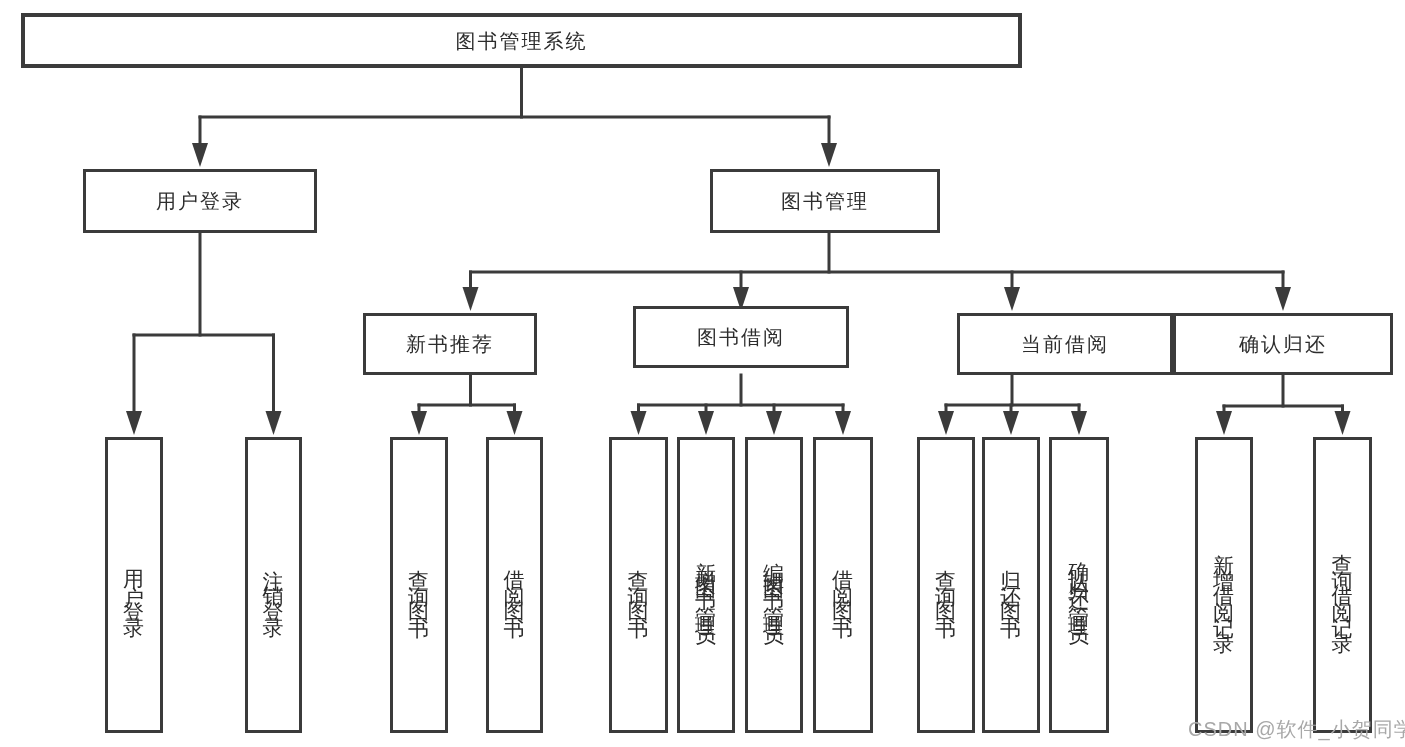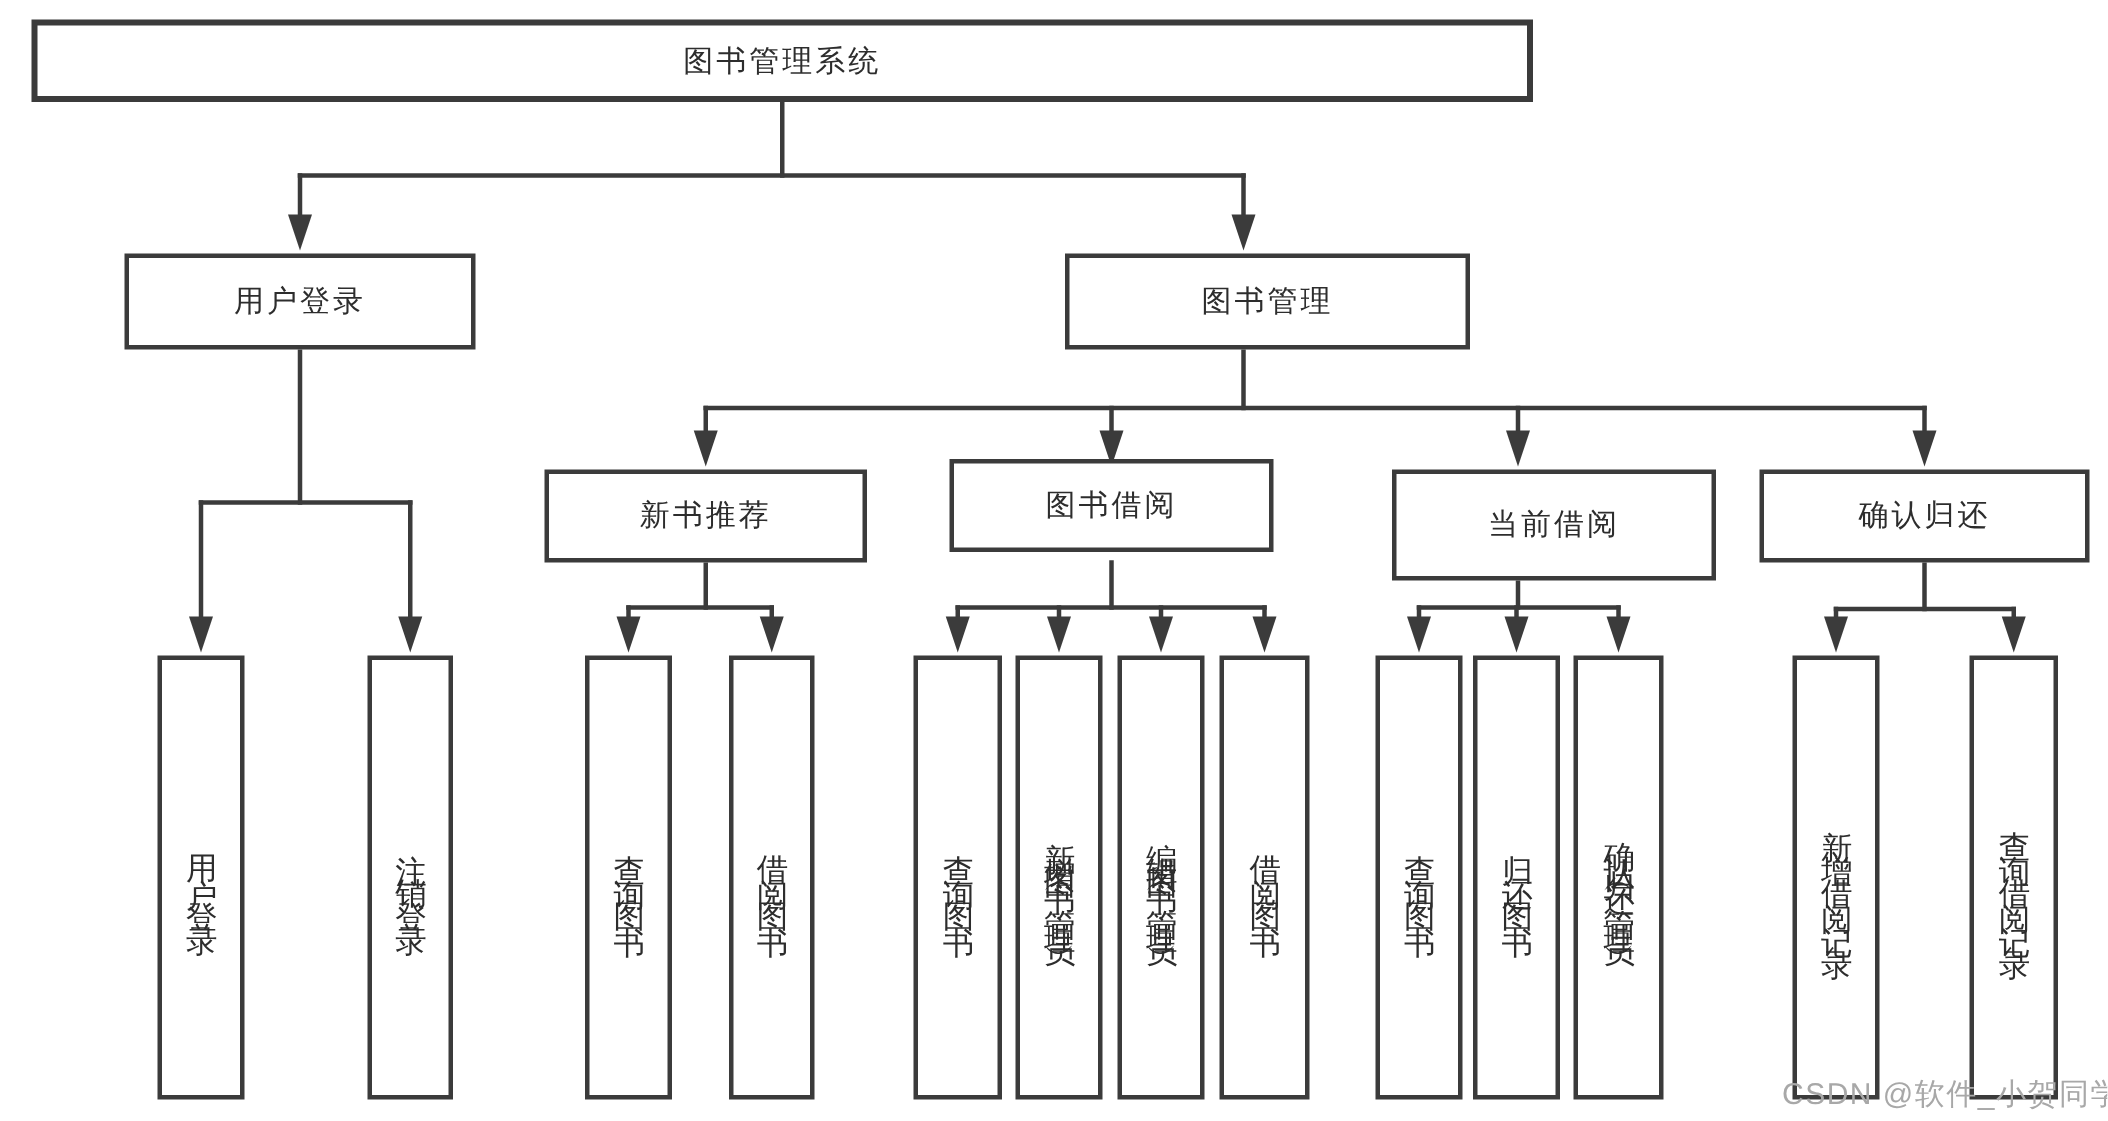--- a/index.html
+++ b/index.html
@@ -101,30 +101,30 @@
       <line x1="1342.5" y1="406" x2="1342.5" y2="415" stroke="#3b3b3b" stroke-width="3" stroke-linecap="square"></line>
       <polygon points="1334.5,411 1350.5,411 1342.5,435" fill="#3b3b3b"></polygon>
     </svg>
   <div>
       <div class="node horiz root" style="left: 21px; top: 13px; width: 1001px; height: 55px;">
         <span class="node-label">图书管理系统</span>
       </div>
       <div class="node horiz" style="left: 83px; top: 169px; width: 234px; height: 64px;">
         <span class="node-label">用户登录</span>
       </div>
-      <div class="node horiz" style="left: 710px; top: 169px; width: 270px; height: 64px;">
+      <div class="node horiz" style="left: 710px; top: 169px; width: 230px; height: 64px;">
         <span class="node-label">图书管理</span>
       </div>
-      <div class="node horiz" style="left: 363px; top: 313px; width: 215px; height: 62px;">
+      <div class="node horiz" style="left: 363px; top: 313px; width: 174px; height: 62px;">
         <span class="node-label">新书推荐</span>
       </div>
       <div class="node horiz" style="left: 633px; top: 306px; width: 216px; height: 62px;">
         <span class="node-label">图书借阅</span>
       </div>
-      <div class="node horiz" style="left: 928px; top: 313px; width: 216px; height: 74px;">
+      <div class="node horiz" style="left: 957px; top: 313px; width: 216px; height: 62px;">
         <span class="node-label">当前借阅</span>
       </div>
       <div class="node horiz" style="left: 1173px; top: 313px; width: 220px; height: 62px;">
         <span class="node-label">确认归还</span>
       </div>
       <div class="node vert" style="left: 105px; top: 437px; width: 58px; height: 296px;">
         <span class="node-label" style="letter-spacing: 16px;">用户登录</span>
       </div>
       <div class="node vert" style="left: 245px; top: 437px; width: 57px; height: 296px;">
         <span class="node-label" style="letter-spacing: 16px;">注销登录</span>

